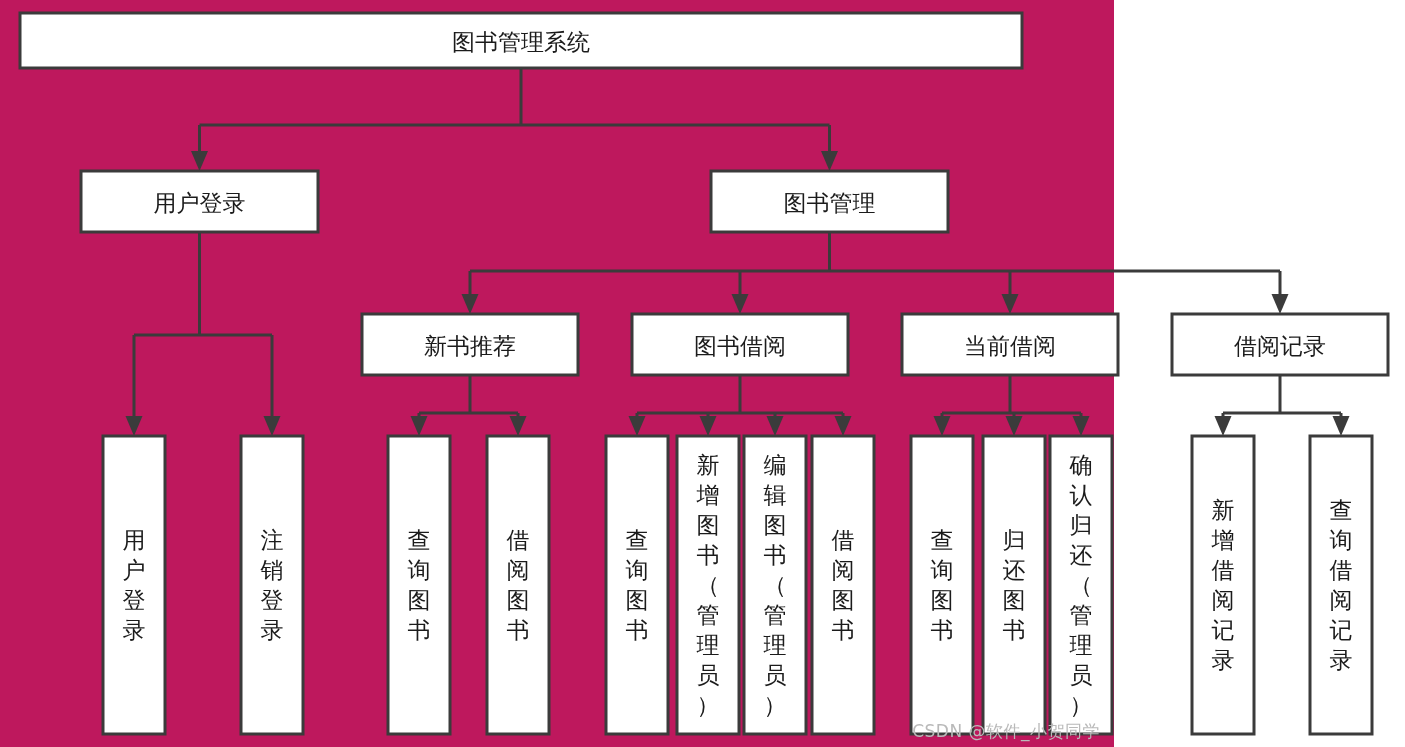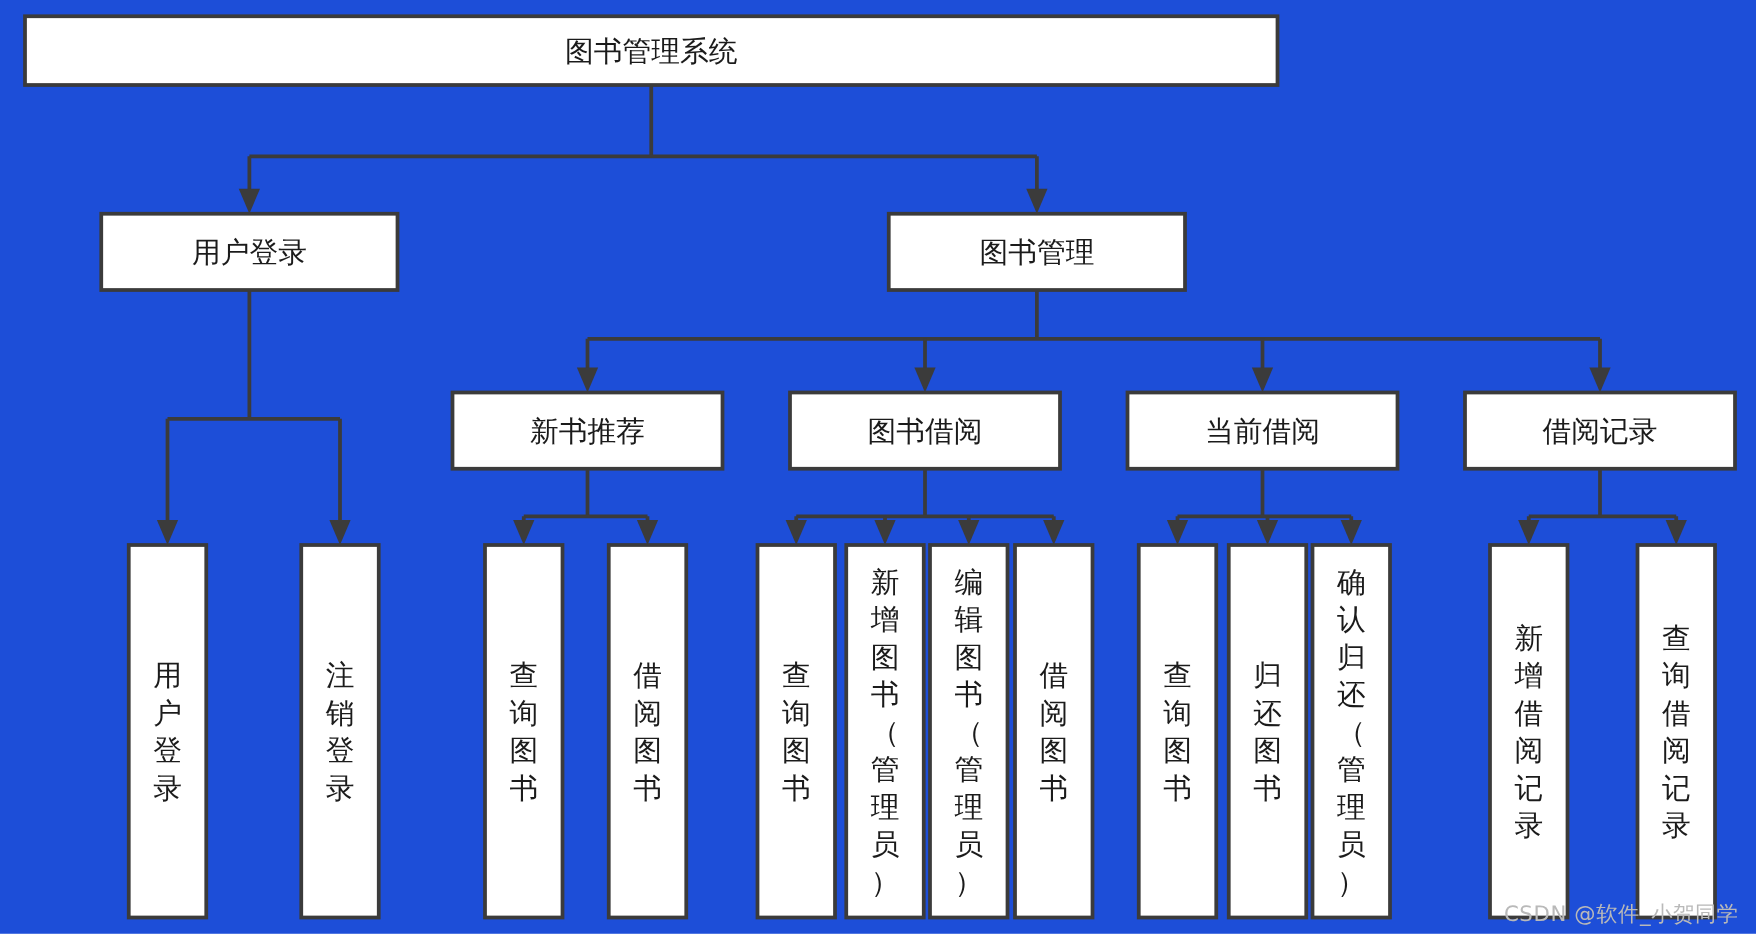--- a/index.html
+++ b/index.html
@@ -8,23 +8,23 @@
     background: #ffffff;
   }
   body {
     width: 1405px;
     height: 747px;
     font-family: "DejaVu Sans", "Liberation Sans", sans-serif;
     overflow: hidden;
   }
   #diagram-root {
     position: relative;
-    width: 1405px;
+    width: 1114px;
     height: 747px;
-    background: #1d4ed8;
+    background: #be185d;
   }
   svg.diagram-canvas {
     position: absolute;
     left: 0;
     top: 0;
     width: 1405px;
     height: 747px;
     display: block;
   }
   .node-box {

